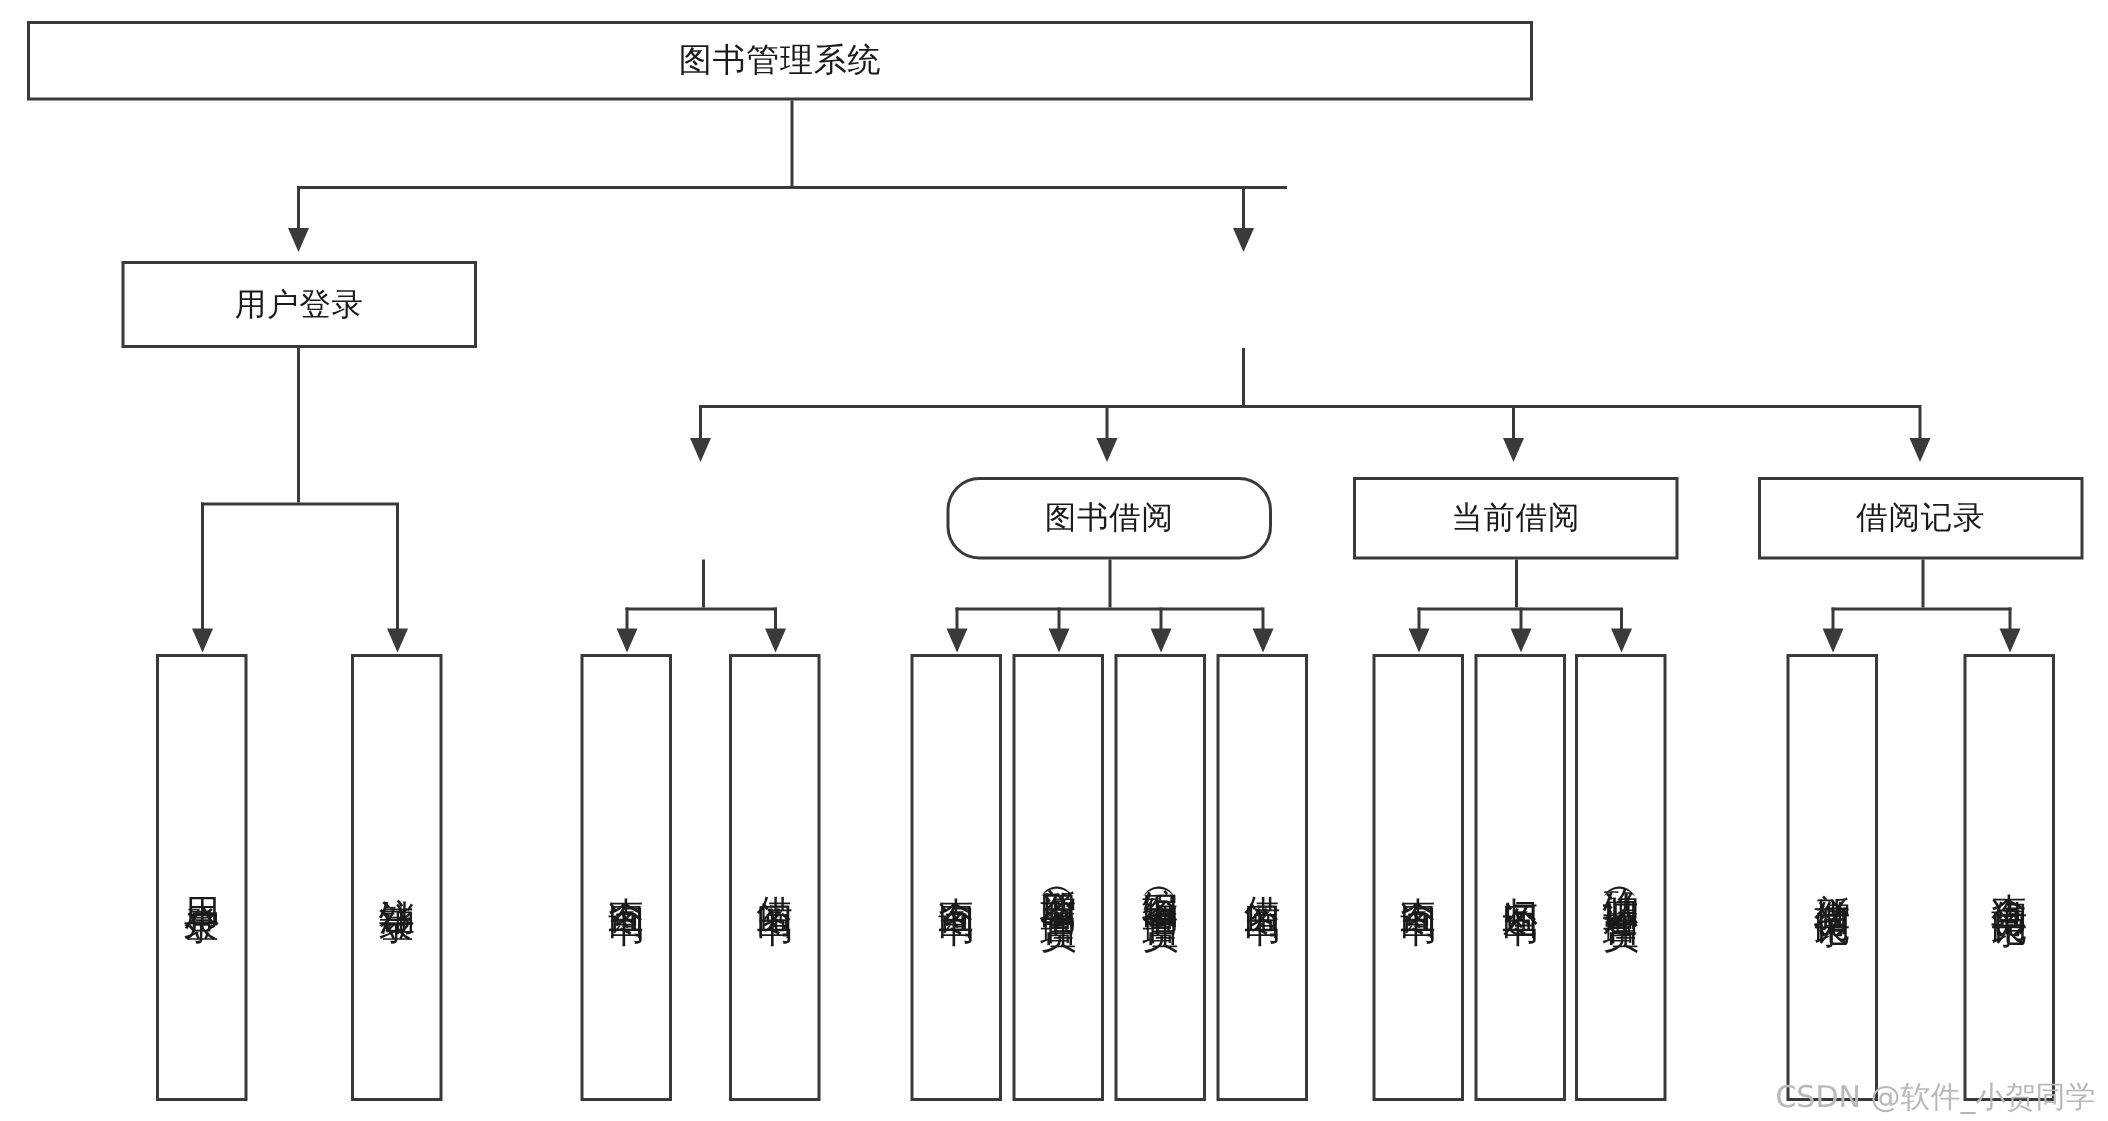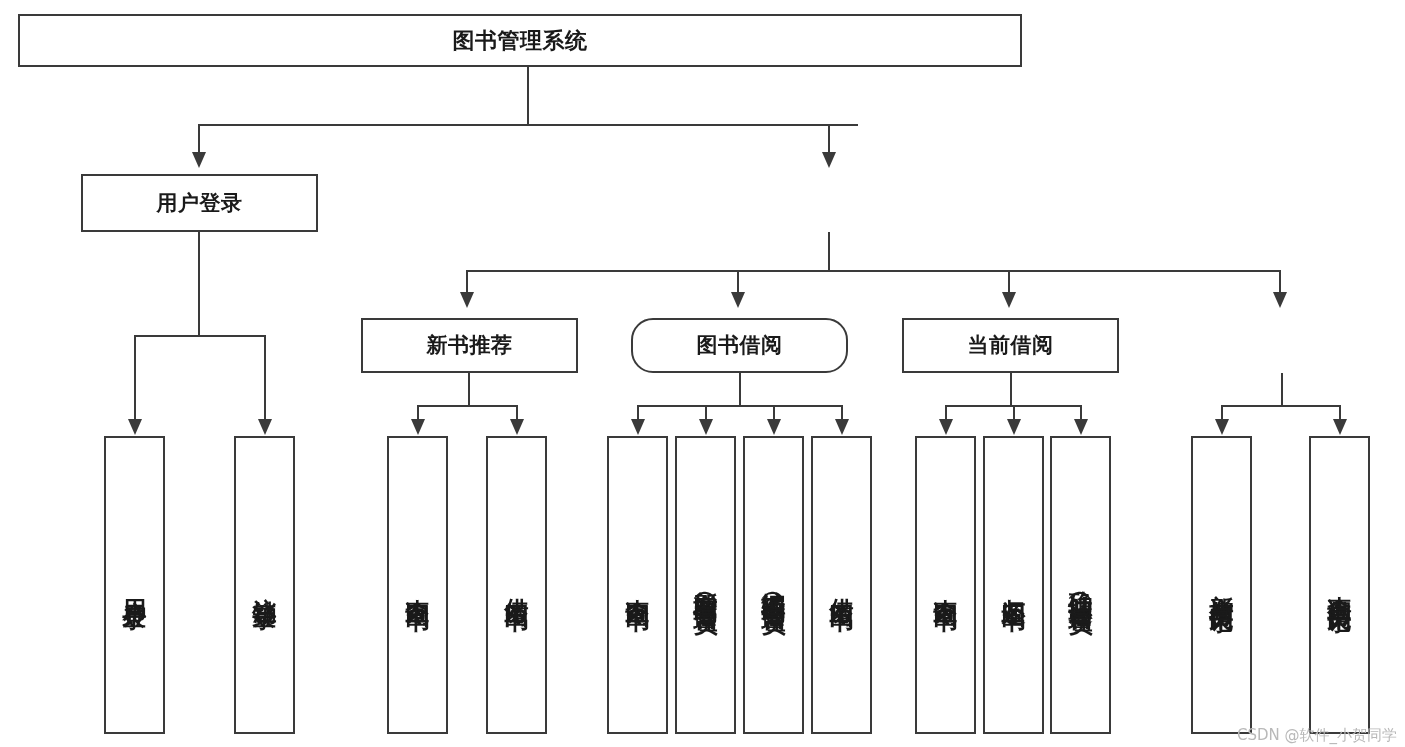--- a/index.html
+++ b/index.html
@@ -19,21 +19,20 @@
   .node{
     position:absolute;
     box-sizing:border-box;
     border:2px solid #3a3a3a;
     background:#ffffff;
     display:flex;
     align-items:center;
     justify-content:center;
     text-align:center;
     line-height:1.15;
-    font-weight:bold;
   }
   .node .label{
     display:block;
     white-space:pre;
   }
   
   .h-node .label{
     writing-mode:horizontal-tb;
     font-size:21px;
     letter-spacing:.5px;
@@ -65,21 +64,21 @@
     width:0;height:0;
     border-left:7px solid transparent;
     border-right:7px solid transparent;
     border-top:16px solid #3a3a3a;
   }
   
   #watermark{
     position:absolute;
     right:8px;
     bottom:2px;
-    font-size:15px;
+    font-size:20px;
     color:#b9b9b9;
     letter-spacing:0px;
     white-space:nowrap;
     user-select:none;
   }
 </style>
 </head>
 <body>
 
 <div id="canvas">
@@ -113,28 +112,28 @@
   <div class="conn hline" style="left:466px;top:270px;width:814px;"></div>
   <div class="conn vline" style="left:466px;top:270px;height:24px;"></div>
   <div class="arrow" style="left:460px;top:292px;"></div>
   <div class="conn vline" style="left:737px;top:270px;height:24px;"></div>
   <div class="arrow" style="left:731px;top:292px;"></div>
   <div class="conn vline" style="left:1008px;top:270px;height:24px;"></div>
   <div class="arrow" style="left:1002px;top:292px;"></div>
   <div class="conn vline" style="left:1279px;top:270px;height:24px;"></div>
   <div class="arrow" style="left:1273px;top:292px;"></div>
 
-  <div class="node h-node" id="n-l2-0" style="left:361px;top:318px;width:217px;height:55px;">
-    <span class="label">新书推荐</span>
-  </div>
   <div class="node h-node" id="n-l2-1" style="left:631px;top:318px;width:217px;height:55px;border-radius:22px;">
     <span class="label">图书借阅</span>
   </div>
   <div class="node h-node" id="n-l2-2" style="left:902px;top:318px;width:217px;height:55px;">
     <span class="label">当前借阅</span>
+  </div>
+  <div class="node h-node" id="n-l2-3" style="left:1172px;top:318px;width:217px;height:55px;">
+    <span class="label">借阅记录</span>
   </div>
 
   <div class="conn vline" style="left:468px;top:373px;height:32px;"></div>
   <div class="conn hline" style="left:417px;top:405px;width:101px;"></div>
   <div class="conn vline" style="left:417px;top:405px;height:16px;"></div>
   <div class="arrow" style="left:411px;top:419px;"></div>
   <div class="conn vline" style="left:516px;top:405px;height:16px;"></div>
   <div class="arrow" style="left:510px;top:419px;"></div>
 
   <div class="conn vline" style="left:739px;top:373px;height:32px;"></div>

